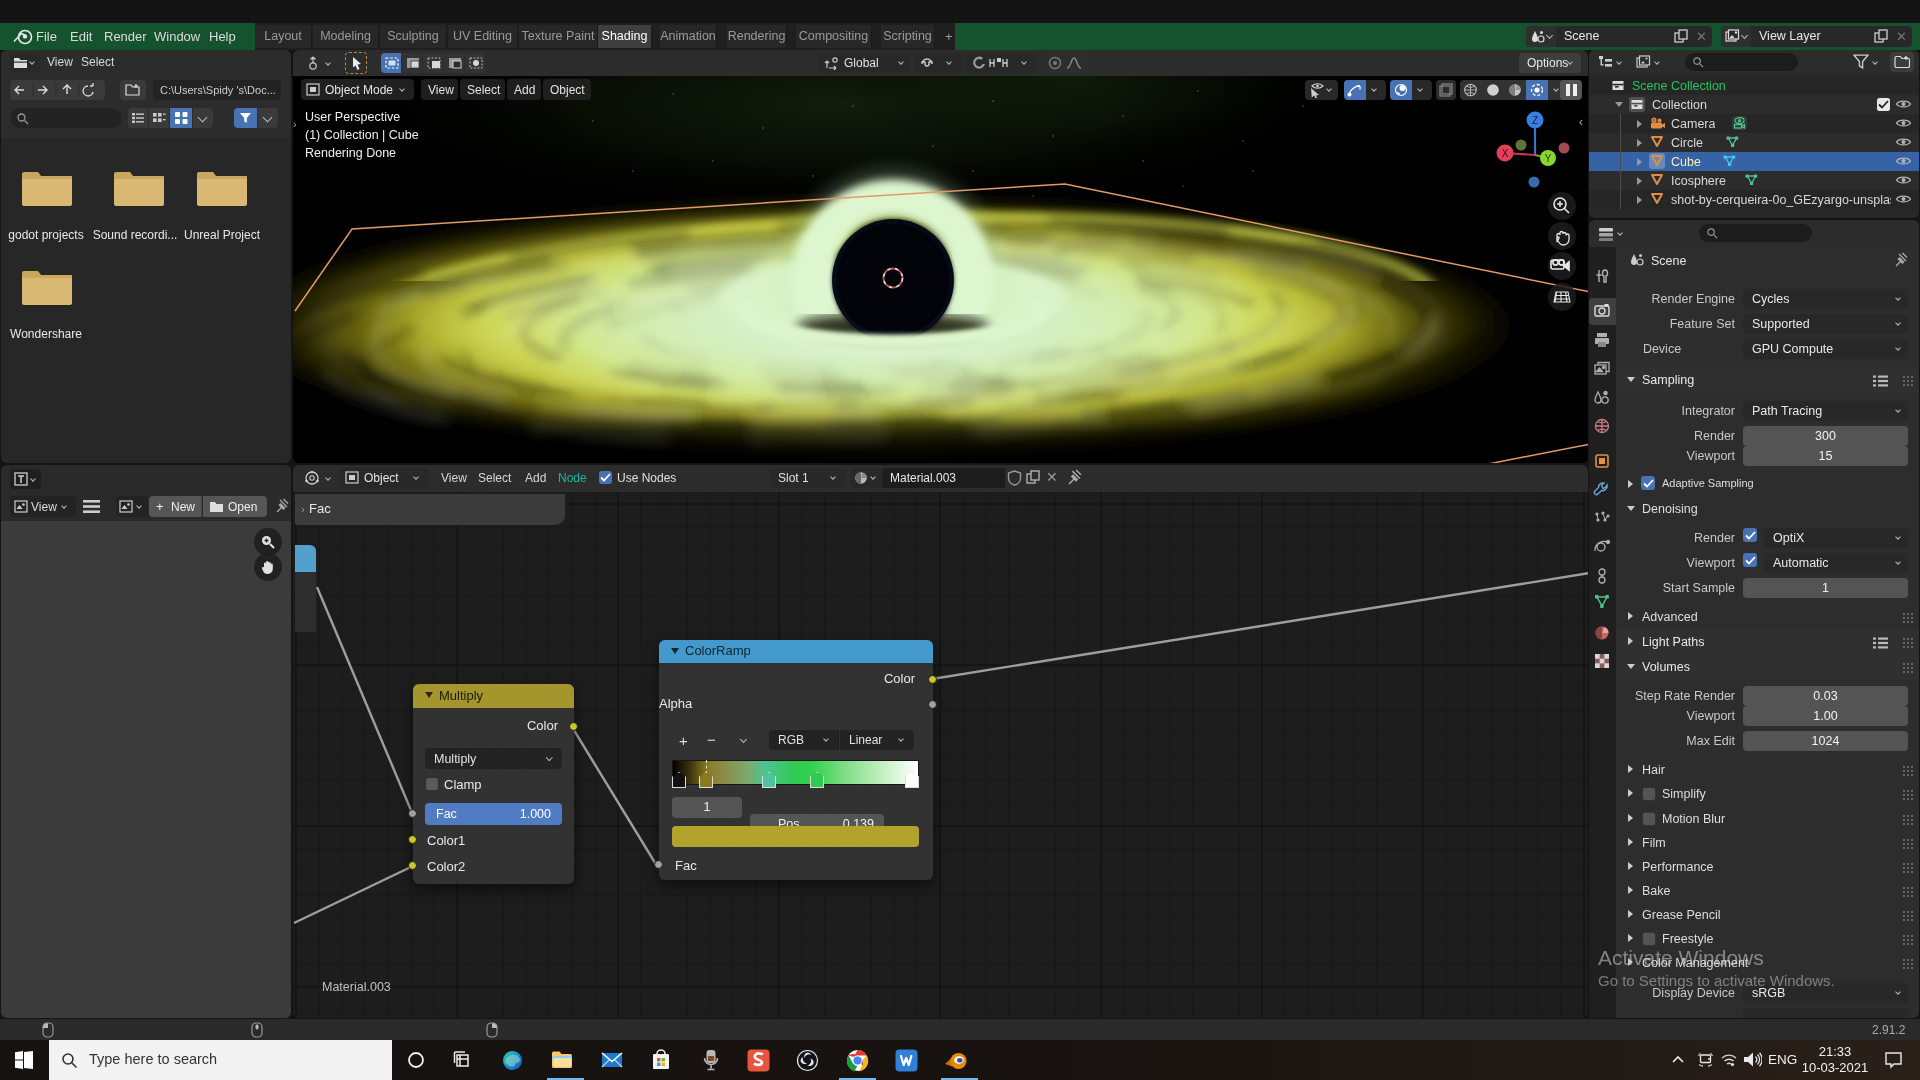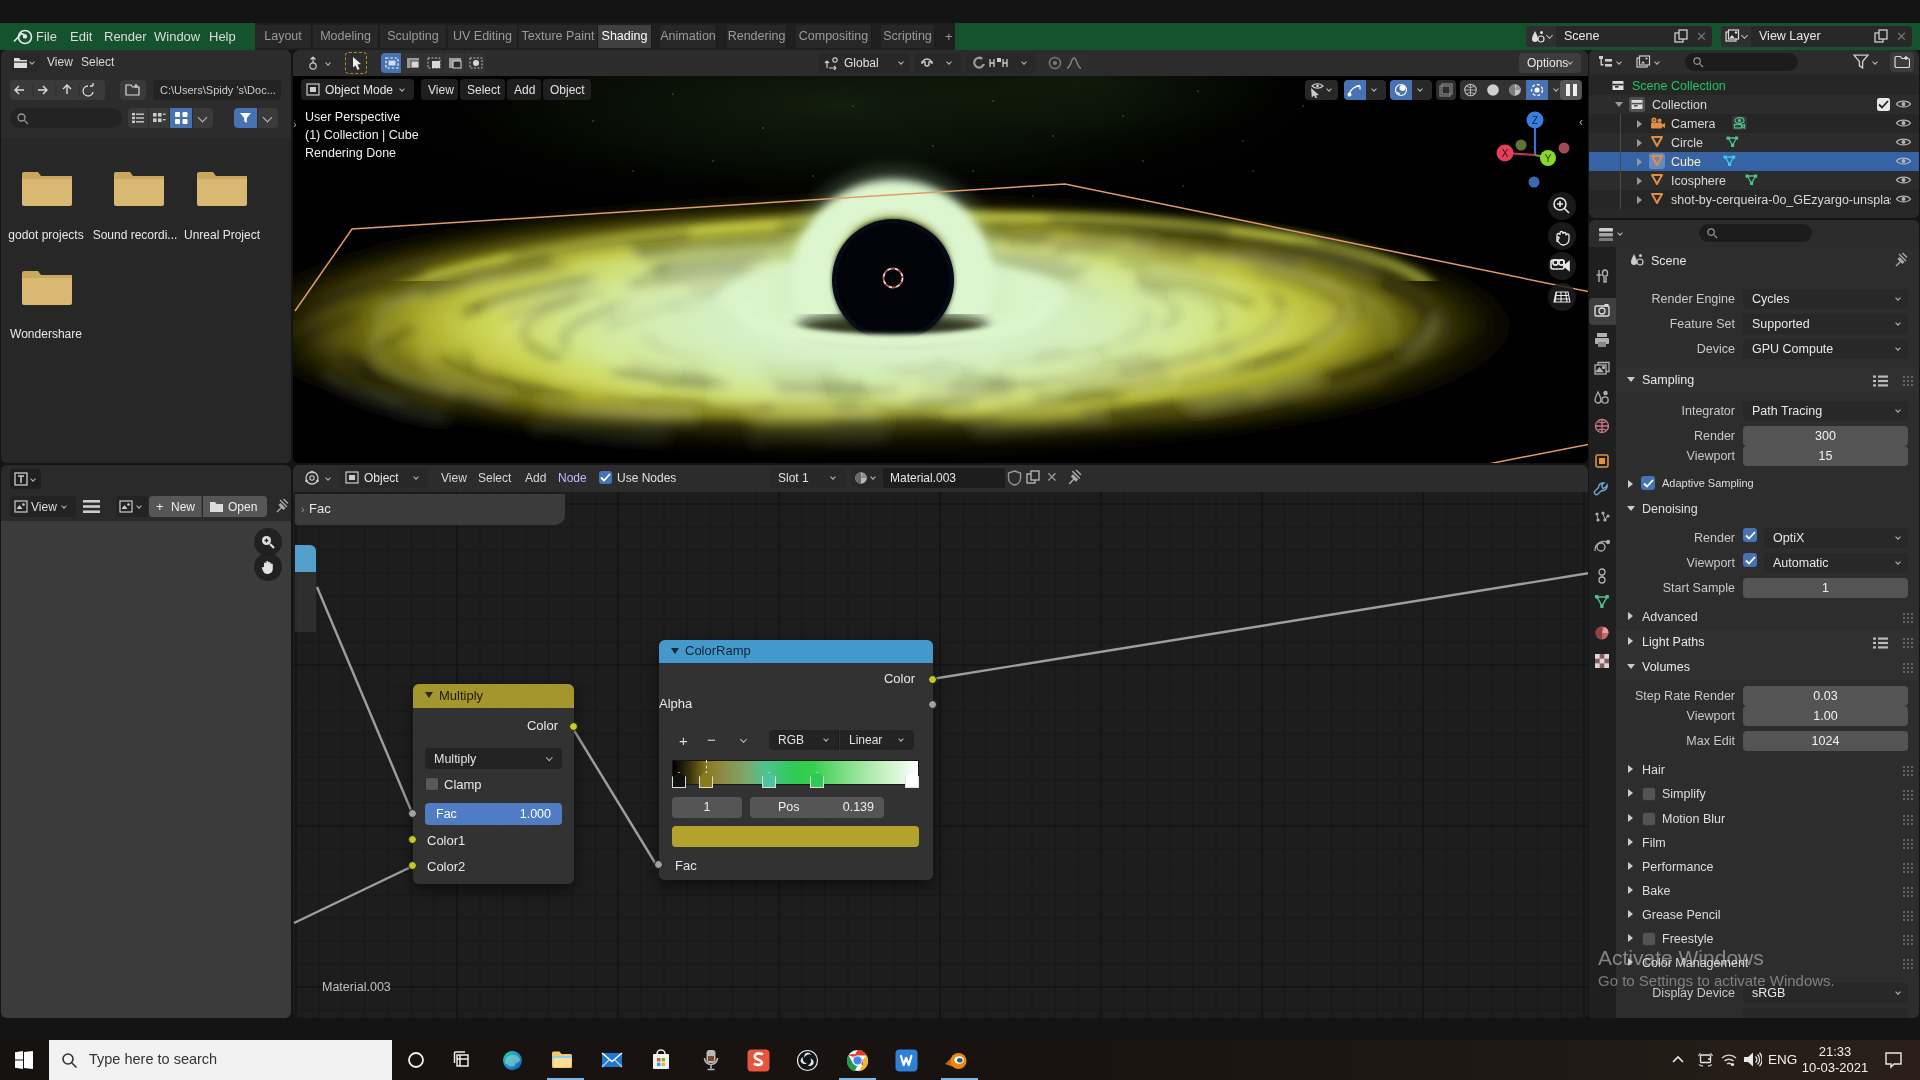--- a/index.html
+++ b/index.html
@@ -634,21 +634,21 @@
     <svg class="abs" style="left:5px;top:3px" width="14" height="13" viewBox="0 0 14 13">
             <rect x="1" y="1" width="12" height="11" fill="none" stroke="#ccc" stroke-width="1.2"></rect>
             <rect x="4" y="4" width="6" height="5" fill="#ccc"></rect>
           </svg>
     <div class="abs" style="left:24px;top:3px;color:#e5e5e5">Object</div>
     <span class="chev" style="position:absolute;left:74px;top:7px;width:4px;height:4px"></span>
   </div>
   <div class="lbl" style="left:148px;top:6px;color:#d8d8d8">View</div>
   <div class="lbl" style="left:185px;top:6px;color:#d8d8d8">Select</div>
   <div class="lbl" style="left:232px;top:6px;color:#d8d8d8">Add</div>
-  <div class="lbl" style="left:265px;top:6px;color:#c4b5fd">Node</div>
+  <div class="lbl" style="left:265px;top:6px;color:#14b8a6">Node</div>
   <div class="abs" style="left:306px;top:6px;width:13px;height:13px;background:#4772b3;border-radius:3px">
     <svg class="abs" style="left:1px;top:2px" width="11" height="9" viewBox="0 0 11 9">
             <path d="M1 4.5 L4 7.5 L10 1" stroke="#fff" stroke-width="1.8" fill="none"></path>
           </svg>
   </div>
   <div class="lbl" style="left:324px;top:6px;color:#e0e0e0">Use Nodes</div>
   <div class="ddbtn" style="left:477px;top:3px;width:76px;height:20px">
     <div class="abs" style="left:8px;top:3px;color:#e0e0e0">Slot 1</div>
     <span class="chev" style="position:absolute;left:61px;top:7px;width:4px;height:4px"></span>
   </div>
@@ -833,21 +833,21 @@
     <div class="abs" style="left:13px;top:120px;width:247px;height:25px;background:linear-gradient(90deg,#000 0%,#3d3410 7%,#8a7a1e 13.9%,#8d8a45 20%,#7da86c 30%,#4fc28f 37.5%,#2ecb52 50%,#35d04e 57%,#7fdd86 70%,#c2f0bd 85%,#ffffff 100%);border:1px solid #161616"></div>
     <div class="abs" style="left:47px;top:120px;width:1px;height:25px;border-left:1.5px dashed #ddd"></div>
     <div id="rampmarks">
               <div class="abs" style="left:13px;top:132px;width:14px;height:16px;background:#111;border:1.5px solid #ddd;clip-path:polygon(50% 0%, 100% 30%, 100% 100%, 0% 100%, 0% 30%)"></div>
               <div class="abs" style="left:40px;top:132px;width:14px;height:16px;background:#8a7a1e;border:1.5px solid #ddd;clip-path:polygon(50% 0%, 100% 30%, 100% 100%, 0% 100%, 0% 30%)"></div>
               <div class="abs" style="left:103px;top:132px;width:14px;height:16px;background:#4fc2a0;border:1.5px solid #ddd;clip-path:polygon(50% 0%, 100% 30%, 100% 100%, 0% 100%, 0% 30%)"></div>
               <div class="abs" style="left:151px;top:132px;width:14px;height:16px;background:#2ecb52;border:1.5px solid #ddd;clip-path:polygon(50% 0%, 100% 30%, 100% 100%, 0% 100%, 0% 30%)"></div>
               <div class="abs" style="left:246px;top:132px;width:14px;height:16px;background:#fff;border:1.5px solid #ddd;clip-path:polygon(50% 0%, 100% 30%, 100% 100%, 0% 100%, 0% 30%)"></div>
             </div>
     <div class="abs" style="left:13px;top:157px;width:70px;height:21px;background:#555;border-radius:4px;color:#f0f0f0;text-align:center;padding-top:3px;font-size:12.5px">1</div>
-    <div class="abs" style="left:91px;top:157px;width:134px;height:21px;background:#555;border-radius:4px">
+    <div class="abs" style="left:91px;top:174px;width:134px;height:21px;background:#555;border-radius:4px">
       <div class="abs" style="left:28px;top:3px;color:#f0f0f0;font-size:12.5px">Pos</div>
       <div class="abs" style="right:10px;top:3px;color:#f0f0f0;font-size:12.5px">0.139</div>
     </div>
     <div class="abs" style="left:13px;top:186px;width:247px;height:21px;background:#b3a32d;border-radius:4px"></div>
     <div class="abs" style="left:16px;top:218px;color:#e8e8e8;font-size:13px">Fac</div>
     <div class="socket" style="left:-5px;top:220px;background:#a1a1a1"></div>
   </div>
           <div class="abs" style="left:29px;top:488px;color:#c0c0c0;font-size:12.5px">Material.003</div>
         </div>
     </div>
@@ -1141,21 +1141,21 @@
           <div class="abs" style="left:0;top:72px;width:146px;color:#c8c8c8;text-align:right;font-size:12.5px">Render Engine</div>
           <div class="abs" style="left:154px;top:69px;width:165px;height:20px;background:#282828;border-radius:4px">
             <div class="abs" style="left:9px;top:3px;color:#e8e8e8;font-size:12.5px">Cycles</div>
             <span class="chev" style="position:absolute;right:8px;top:7px;width:4px;height:4px"></span>
           </div>
           <div class="abs" style="left:0;top:97px;width:146px;color:#c8c8c8;text-align:right;font-size:12.5px">Feature Set</div>
           <div class="abs" style="left:154px;top:94px;width:165px;height:20px;background:#282828;border-radius:4px">
             <div class="abs" style="left:9px;top:3px;color:#e8e8e8;font-size:12.5px">Supported</div>
             <span class="chev" style="position:absolute;right:8px;top:7px;width:4px;height:4px"></span>
           </div>
-          <div class="abs" style="left:0;top:122px;width:146px;color:#c8c8c8;text-align:right;font-size:12.5px">Device</div>
+          <div class="abs" style="left:0;top:122px;width:146px;color:#c8c8c8;text-align:center;font-size:12.5px">Device</div>
           <div class="abs" style="left:154px;top:119px;width:165px;height:20px;background:#282828;border-radius:4px">
             <div class="abs" style="left:9px;top:3px;color:#e8e8e8;font-size:12.5px">GPU Compute</div>
             <span class="chev" style="position:absolute;right:8px;top:7px;width:4px;height:4px"></span>
           </div>
           <div class="abs" style="left:27px;top:148px;width:303px;height:25px;background:#303030"></div>
           <div class="abs" style="left:38px;top:157px;width:0;height:0;border-left:4px solid transparent;border-right:4px solid transparent;border-top:5px solid #ccc"></div>
           <div class="abs" style="left:53px;top:153px;color:#e8e8e8;font-size:12.5px">Sampling</div>
           <svg class="abs" style="left:283px;top:154px" width="17" height="14" viewBox="0 0 17 14">
             <g fill="#bbb">
               <rect x="1" y="1.5" width="3" height="2.2"></rect>
@@ -1426,20 +1426,35 @@
             <span class="chev" style="position:absolute;right:8px;top:7px;width:4px;height:4px"></span>
           </div>
           <div class="abs" style="left:154px;top:788px;width:165px;height:10px;background:#282828;border-radius:4px 4px 0 0"></div>
         </div>
       </div>
   </div>
 
   <div class="abs" style="left:1598px;top:946px;color:rgba(210,210,210,.55);font-size:21px">Activate Windows</div>
   <div class="abs" style="left:1598px;top:972px;color:rgba(210,210,210,.5);font-size:15px">Go to Settings to activate Windows.</div>
 
+  <div class="abs" style="left:0;top:1019px;width:1920px;height:21px;background:#2a2a2a">
+    <svg class="abs" style="left:41px;top:3px" width="14" height="16" viewBox="0 0 14 16">
+        <rect x="2" y="1" width="10" height="14" rx="4" fill="none" stroke="#999" stroke-width="1.2"></rect>
+        <path d="M2 6 h5 V1.5 a4 4 0 0 0 -5 3.5 Z" fill="#bbb"></path>
+      </svg>
+    <svg class="abs" style="left:250px;top:3px" width="14" height="16" viewBox="0 0 14 16">
+        <rect x="2" y="1" width="10" height="14" rx="4" fill="none" stroke="#999" stroke-width="1.2"></rect>
+        <rect x="5.5" y="2.5" width="3" height="5" rx="1.4" fill="#bbb"></rect>
+      </svg>
+    <svg class="abs" style="left:485px;top:3px" width="14" height="16" viewBox="0 0 14 16">
+        <rect x="2" y="1" width="10" height="14" rx="4" fill="none" stroke="#999" stroke-width="1.2"></rect>
+        <path d="M12 6 h-5 V1.5 a4 4 0 0 1 5 3.5 Z" fill="#bbb"></path>
+      </svg>
+    <div class="abs" style="left:1872px;top:4px;color:#aaa;font-size:12px">2.91.2</div>
+  </div>
 
   <div id="taskbar" class="abs" style="left:0;top:1040px;width:1920px;height:40px;background:linear-gradient(90deg,#16120f 0%,#181310 55%,#1f1913 80%,#2a2019 100%)">
     <div id="tb">
         <svg class="abs" style="left:15px;top:11px" width="18" height="18" viewBox="0 0 18 18">
           <g fill="#fdfdfd">
             <path d="M0 1.2 L8 0.1 V8.5 H0 Z"></path>
             <path d="M9 0 L18 -1 V8.5 H9 Z" transform="translate(0,1)"></path>
             <path d="M0 9.5 H8 V17.9 L0 16.8 Z"></path>
             <path d="M9 9.5 H18 V19 L9 18 Z" transform="translate(0,-1)"></path>
           </g>

